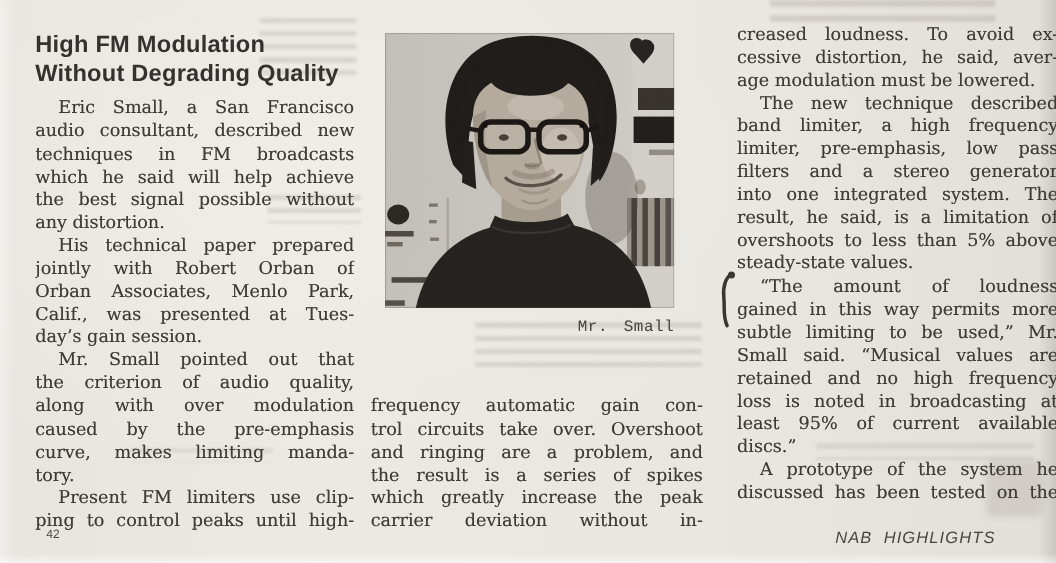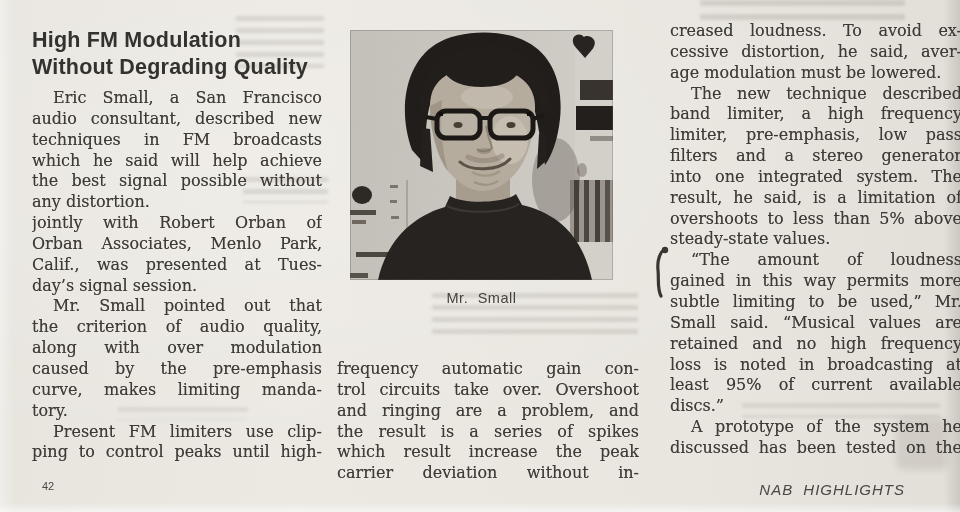--- a/index.html
+++ b/index.html
@@ -37,22 +37,22 @@
     font-size:16px;height:20.85px;line-height:20.85px;overflow:hidden;
     text-align:justify;text-align-last:justify;
     text-shadow:0 0 .5px rgba(62,59,54,0.55);
   }
   .ln.last{text-align-last:left;}
   .ln.ind{text-indent:21px;}
 
   .photo{position:absolute;left:350px;top:30px;width:263px;height:250px;z-index:2;}
   .caption{
     position:absolute;left:350px;top:290px;width:263px;z-index:2;
-    font-family:Liberation Sans, sans-serif;font-size:14.5px;color:#45423d;
-    text-align:center;letter-spacing:.5px;word-spacing:5px;
+    font-family:Liberation Mono, monospace;font-size:14.5px;color:#45423d;
+    text-align:right;letter-spacing:.5px;word-spacing:5px;
   }
   .ink-mark{position:absolute;left:648px;top:244px;z-index:3;opacity:.88;}
 
   .page-number{
     position:absolute;left:42px;top:480px;z-index:2;
     font-family:"Liberation Sans",sans-serif;font-size:11px;color:var(--footer_ink,#4a4742);
   }
   .brand{
     position:absolute;left:700px;top:481px;width:205px;z-index:2;text-align:right;
     font-family:"Liberation Sans",sans-serif;font-style:italic;font-size:15px;
@@ -77,24 +77,25 @@
       <div>High FM Modulation</div>
       <div>Without Degrading Quality</div>
     </div>
     <div id="column-left-lines">
         <div class="ln ind">Eric Small, a San Francisco</div>
         <div class="ln">audio consultant, described new</div>
         <div class="ln">techniques in FM broadcasts</div>
         <div class="ln">which he said will help achieve</div>
         <div class="ln">the best signal possible without</div>
         <div class="ln last">any distortion.</div>
+        <div class="ln ind">His technical paper prepared</div>
         <div class="ln">jointly with Robert Orban of</div>
         <div class="ln">Orban Associates, Menlo Park,</div>
         <div class="ln">Calif., was presented at Tues-</div>
-        <div class="ln last">day’s signal session.</div>
+        <div class="ln last">day’s gain session.</div>
         <div class="ln ind">Mr. Small pointed out that</div>
         <div class="ln">the criterion of audio quality,</div>
         <div class="ln">along with over modulation</div>
         <div class="ln">caused by the pre-emphasis</div>
         <div class="ln">curve, makes limiting manda-</div>
         <div class="ln last">tory.</div>
         <div class="ln ind">Present FM limiters use clip-</div>
         <div class="ln">ping to control peaks until high-</div>
       </div>
   </div>
@@ -178,21 +179,21 @@
     <rect x="0.5" y="0.5" width="262" height="249" fill="none" stroke="rgba(90,85,78,0.30)"></rect>
   </svg>
   <div class="caption">Mr. Small</div>
 
   <div class="col" style="left:337px;top:359px;width:302px;">
     <div id="column-middle-lines">
         <div class="ln">frequency automatic gain con-</div>
         <div class="ln">trol circuits take over. Overshoot</div>
         <div class="ln">and ringing are a problem, and</div>
         <div class="ln">the result is a series of spikes</div>
-        <div class="ln">which result increase the peak</div>
+        <div class="ln">which greatly increase the peak</div>
         <div class="ln">carrier deviation without in-</div>
       </div>
   </div>
 
   <div class="col" style="left:650px;top:21px;width:292px;margin-left:20px;">
     <div id="column-right-lines">
         <div class="ln">creased loudness. To avoid ex-</div>
         <div class="ln">cessive distortion, he said, aver-</div>
         <div class="ln last">age modulation must be lowered.</div>
         <div class="ln ind">The new technique described</div>

